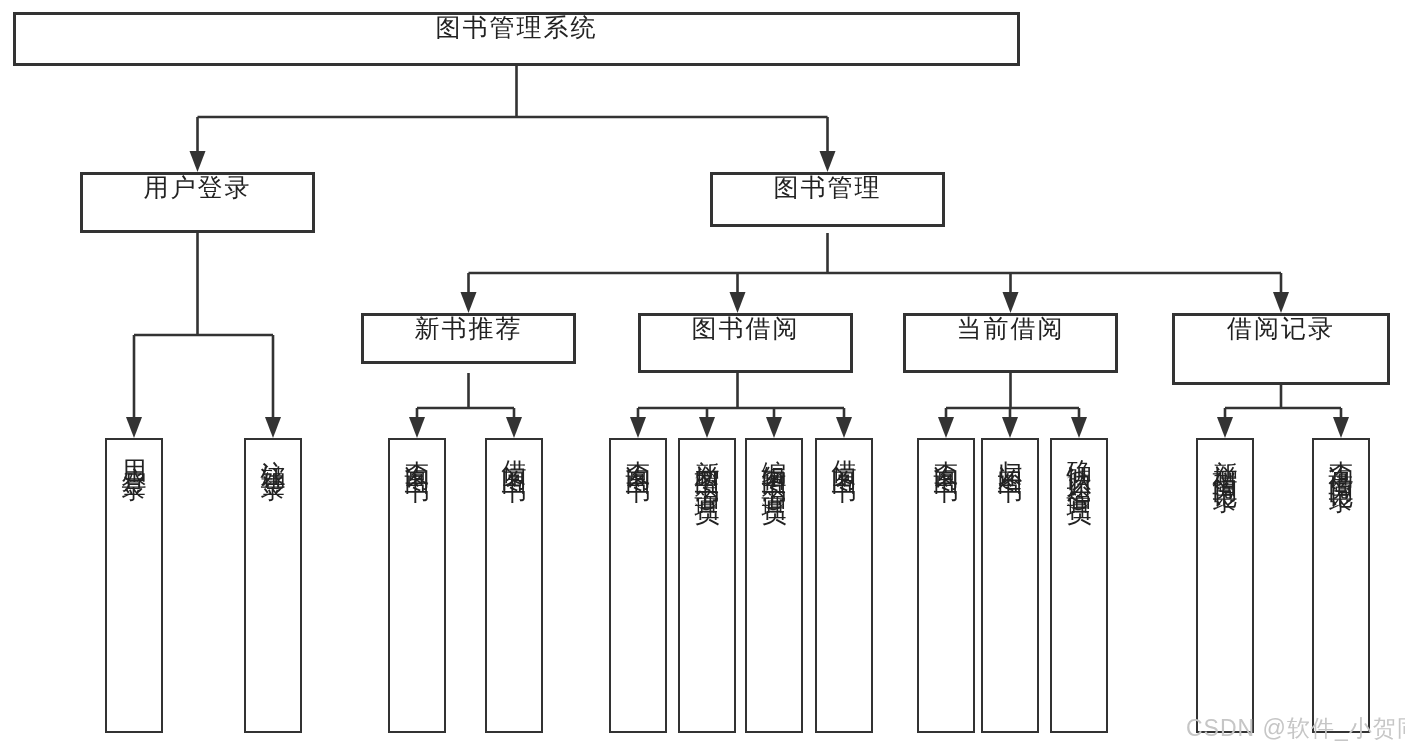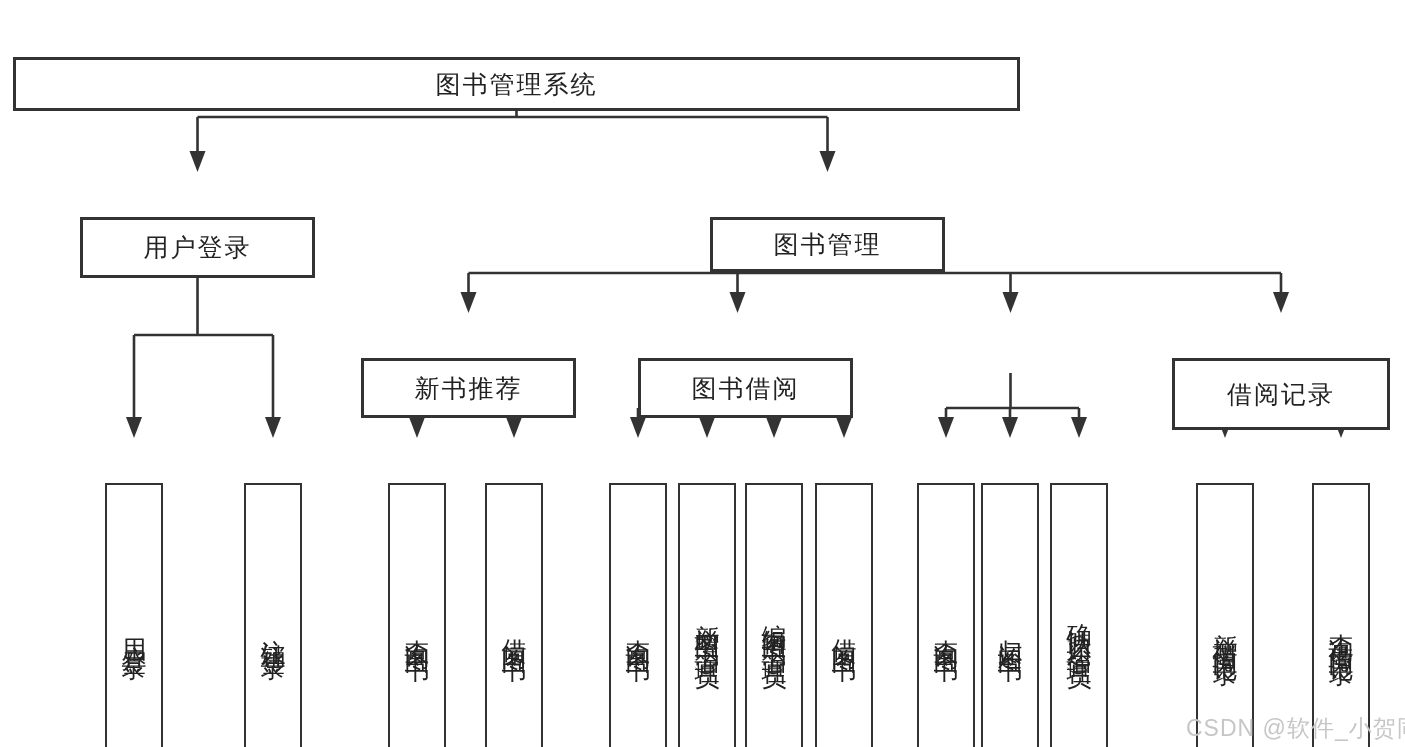--- a/index.html
+++ b/index.html
@@ -21,23 +21,22 @@
     position:absolute;left:0;top:0;width:1405px;height:747px;
     pointer-events:none;
   }
   .connector-layer path{stroke:var(--line);stroke-width:2.6;fill:none;}
   .connector-layer polygon{fill:var(--line);stroke:none;}
   .node{
     position:absolute;
     box-sizing:border-box;
     background:#fff;
     border:3px solid var(--line);
-    display:flex;align-items:center;justify-content:center;
+    display:flex;align-items:flex-start;justify-content:center;
     text-align:center;
-    margin-top:45px;
   }
   .node.h span{
     font-size:25px;
     letter-spacing:2px;
     white-space:nowrap;
     line-height:1;
   }
   .node.leaf{border-width:2px;}
   .node.v span{
     writing-mode:vertical-rl;
@@ -115,25 +114,28 @@
     <span>图书管理系统</span>
   </div>
 
   <div class="node h" style="left:80px;top:172px;width:235px;height:61px">
     <span>用户登录</span>
   </div>
   <div class="node h" style="left:710px;top:172px;width:235px;height:55px">
     <span>图书管理</span>
   </div>
 
-  <div class="node h" style="left:361px;top:313px;width:215px;height:60px">
+  <div class="node h" style="left:361px;top:313px;width:215px;height:51px">
     <span>新书推荐</span>
   </div>
   <div class="node h" style="left:638px;top:313px;width:215px;height:60px">
     <span>图书借阅</span>
+  </div>
+  <div class="node h" style="left:903px;top:313px;width:215px;height:60px">
+    <span>当前借阅</span>
   </div>
   <div class="node h" style="left:1172px;top:313px;width:218px;height:72px">
     <span>借阅记录</span>
   </div>
 
   <div class="node v leaf" style="left:105px;top:438px;width:58px;height:295px">
     <span>用户登录</span>
   </div>
   <div class="node v leaf" style="left:244px;top:438px;width:58px;height:295px">
     <span>注销登录</span>

